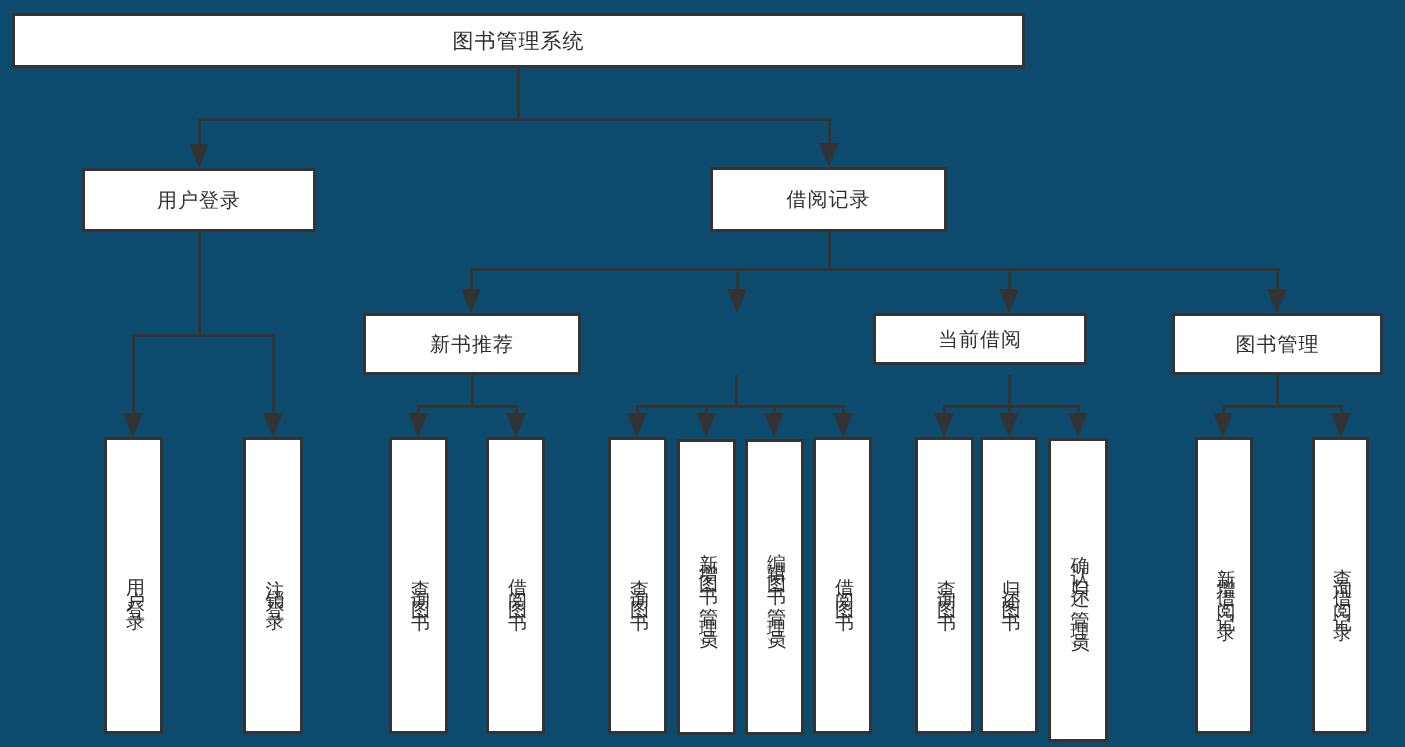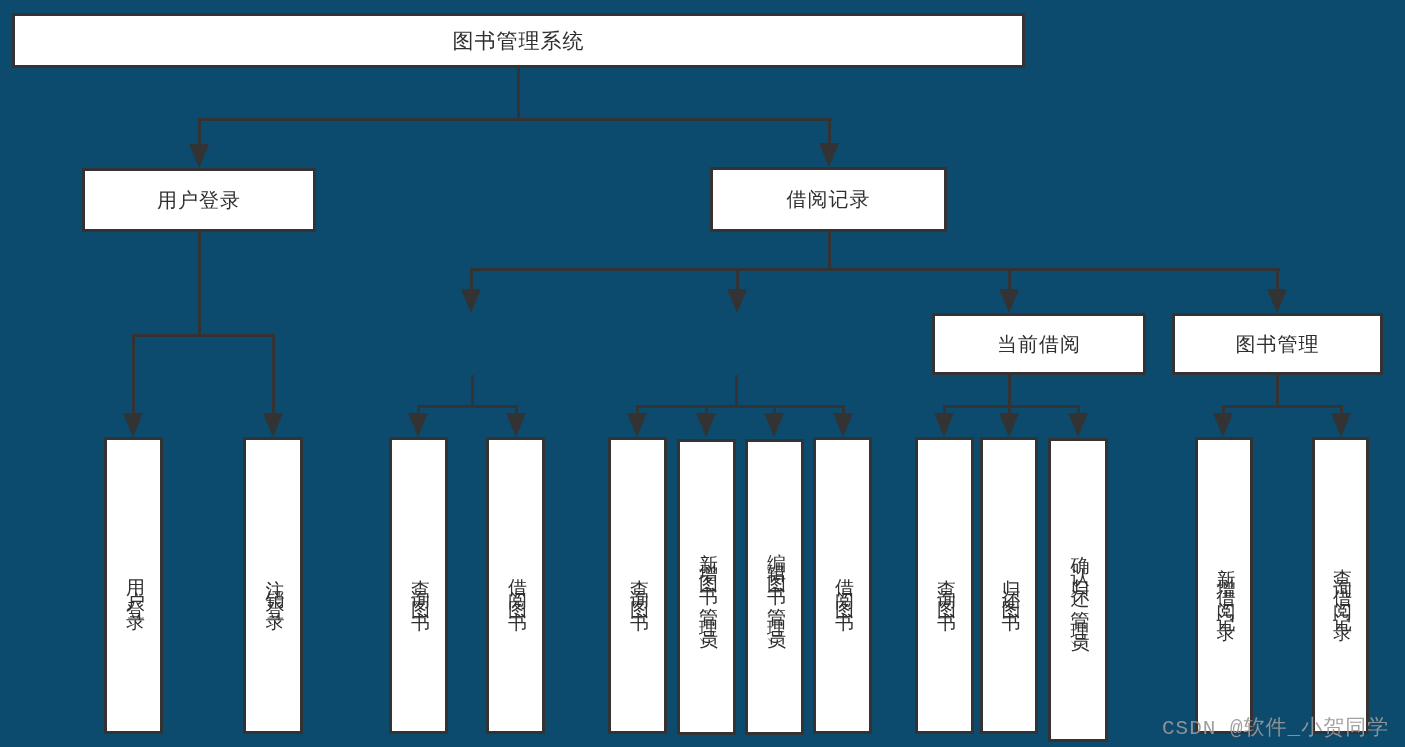--- a/index.html
+++ b/index.html
@@ -61,21 +61,24 @@
   <div class="hl" style="left:470px;top:268px;width:810px"></div>
   <div class="vl" style="left:470px;top:270px;height:22px"></div>
   <div class="ah" style="left:461px;top:289px"></div>
   <div class="vl" style="left:736px;top:270px;height:22px"></div>
   <div class="ah" style="left:727px;top:289px"></div>
   <div class="vl" style="left:1008px;top:270px;height:22px"></div>
   <div class="ah" style="left:999px;top:289px"></div>
   <div class="vl" style="left:1276px;top:270px;height:22px"></div>
   <div class="ah" style="left:1267px;top:289px"></div>
 
-  <div class="box" style="left:932px;top:313px;width:214px;height:62px">
+  <div class="box" style="left:363px;top:313px;width:218px;height:62px">
+    <span>新书推荐</span>
+  </div>
+  <div class="box" style="left:873px;top:313px;width:214px;height:52px">
     <span>当前借阅</span>
   </div>
   <div class="box" style="left:1172px;top:313px;width:211px;height:62px">
     <span>图书管理</span>
   </div>
 
   <div class="vl" style="left:471px;top:375px;height:33px"></div>
   <div class="hl" style="left:417px;top:405px;width:101px"></div>
   <div class="vl" style="left:417px;top:407px;height:8px"></div>
   <div class="ah" style="left:408px;top:413px"></div>
@@ -146,15 +149,14 @@
     <span class="vt">确认归还（管理员）</span>
   </div>
 
   <div class="vbox" style="left:1195px;top:437px;width:58px;height:297px">
     <span class="vt">新增借阅记录</span>
   </div>
   <div class="vbox" style="left:1312px;top:437px;width:57px;height:297px">
     <span class="vt">查询借阅记录</span>
   </div>
 
-  <div class="watermark">CSDN @软件_小贺同学</div>
 
 </div>
 
 </body></html>

